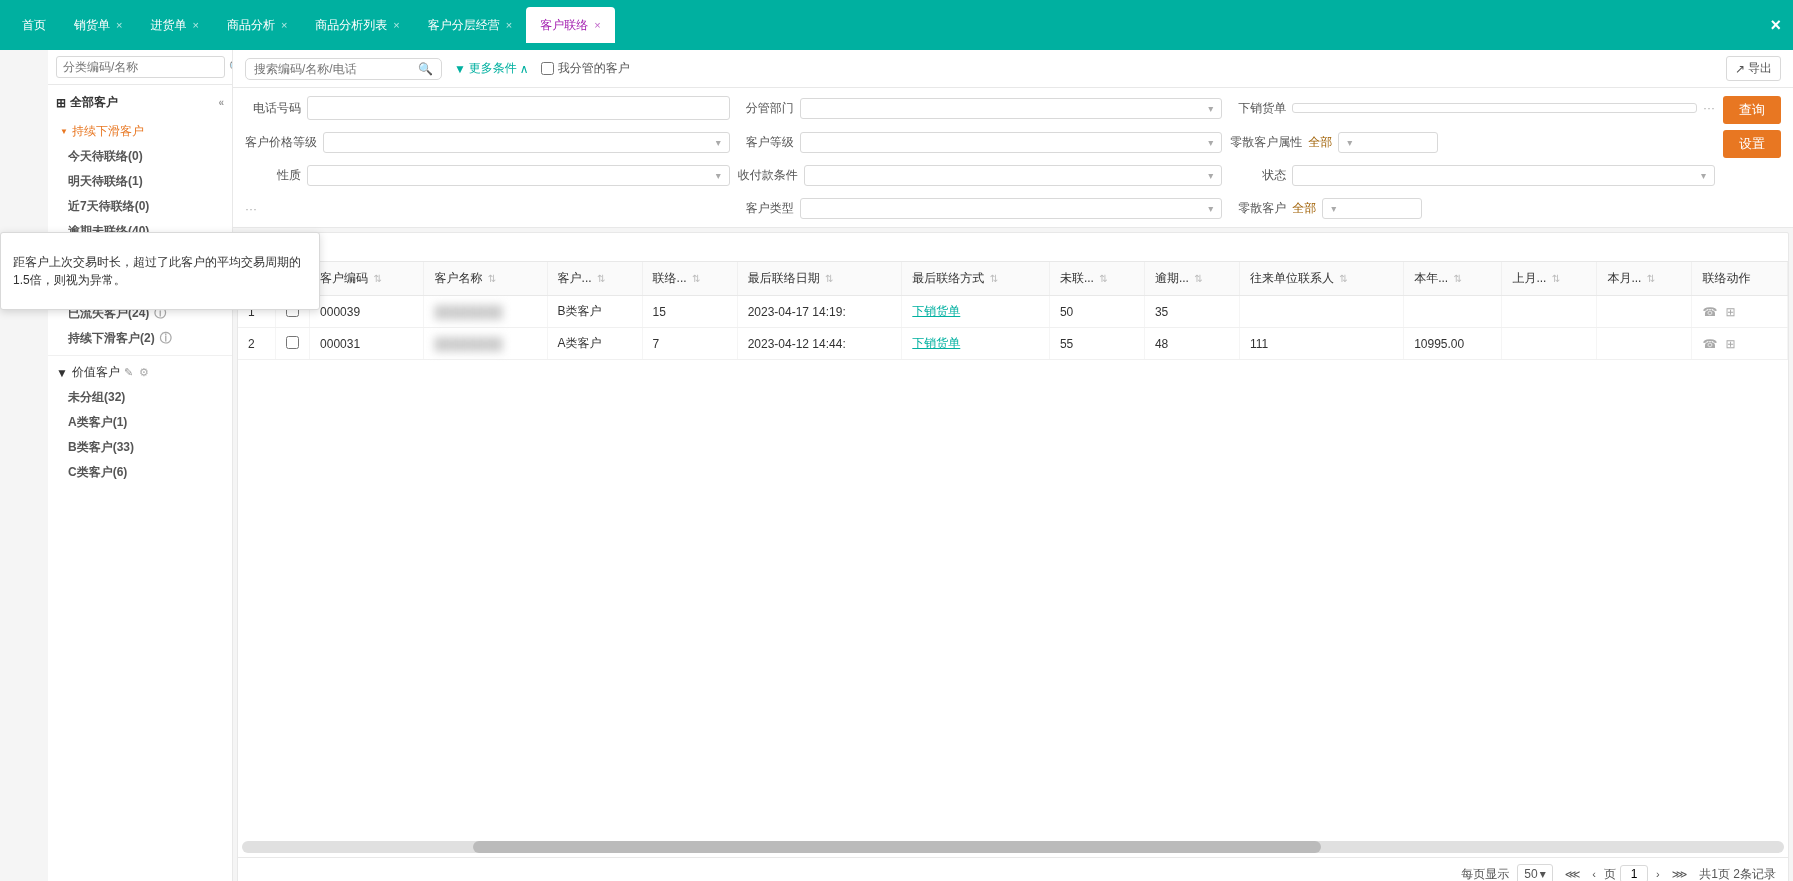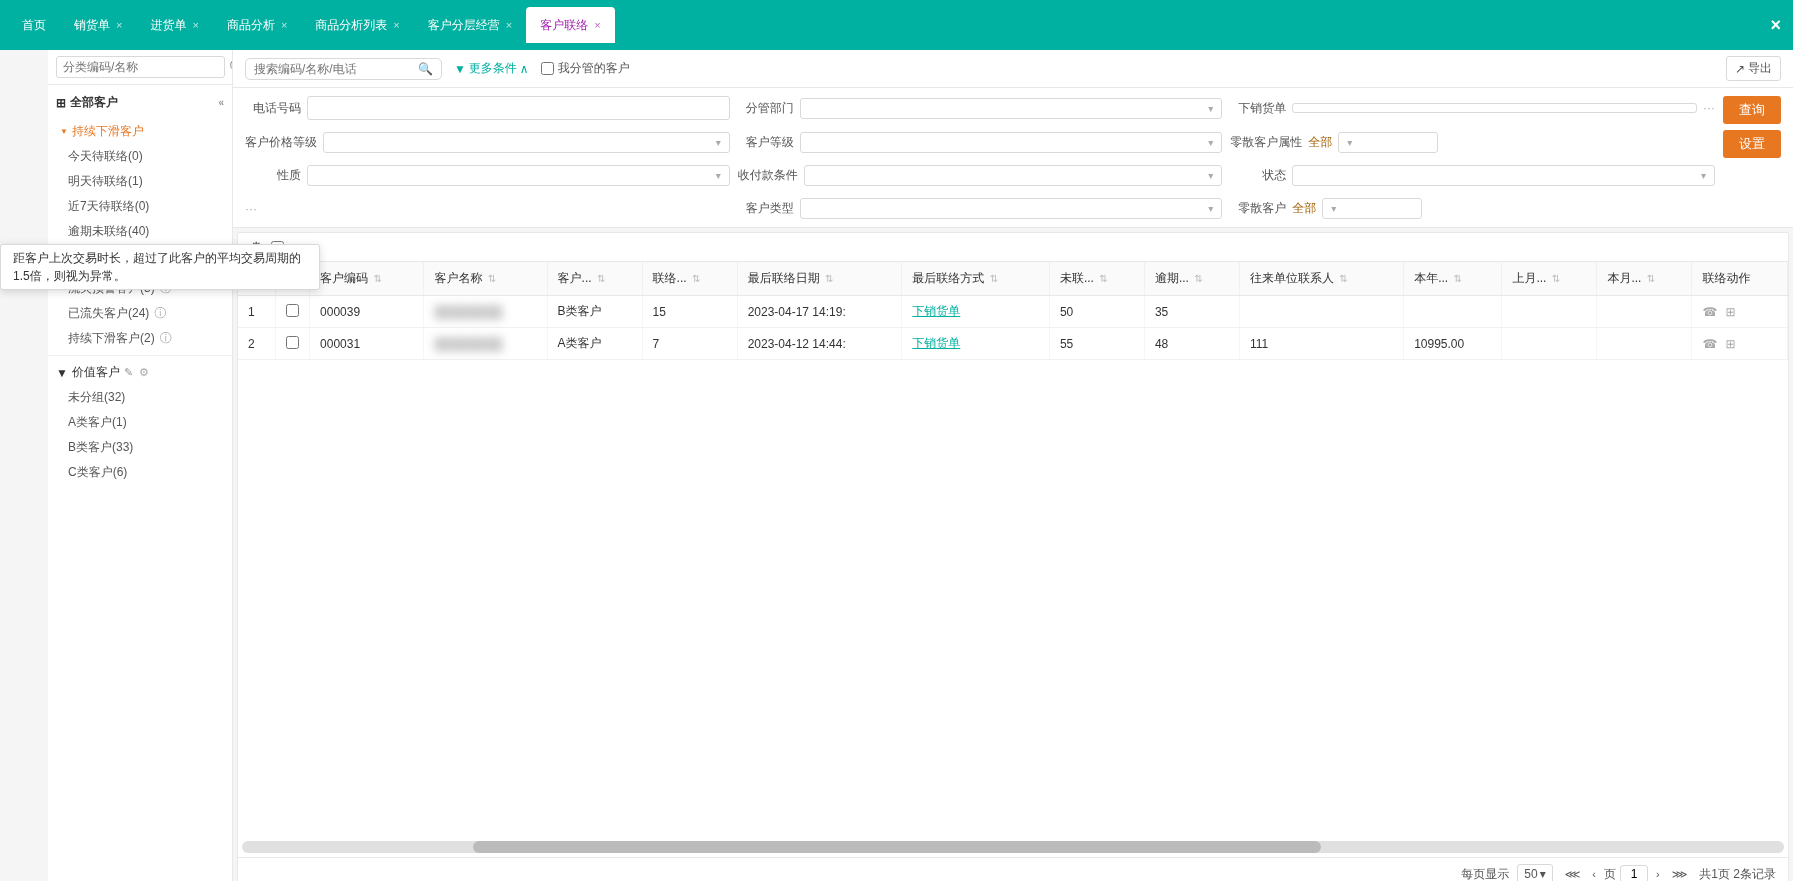--- a/index.html
+++ b/index.html
@@ -45,35 +45,35 @@
     }
     .tree-header-left { display: flex; align-items: center; gap: 4px; }
     .tree-collapse { color: #999; font-size: 10px; cursor: pointer; }
     .tree-group { padding: 3px 0; }
     .tree-group-label {
       display: flex; align-items: center; gap: 4px; padding: 4px 12px;
       color: #e87722; font-weight: 500; cursor: pointer;
     }
     .tree-group-label .triangle { font-size: 8px; }
     .tree-item {
-      padding: 4px 20px; color: #555; cursor: pointer; display: flex; align-items: center; gap: 2px;
+      padding: 4px 20px; color: #555; cursor: pointer; display: flex; align-items: center; gap: 2px; font-weight: bold;
     }
     .tree-item.active { background: #e87722; color: white; border-radius: 2px; }
     .tree-section { border-top: 1px solid #f0f0f0; margin-top: 4px; padding-top: 4px; }
     .tree-section-header {
       display: flex; align-items: center; padding: 4px 8px; color: #333;
       font-weight: 500; cursor: pointer; gap: 4px;
     }
     .tree-section-header .edit-icon { color: #999; font-size: 11px; cursor: pointer; }
 
     
     .tooltip-box {
-      position: absolute; left: 0; top: 244px; z-index: 100;
+      position: absolute; left: 0; top: 232px; z-index: 100;
       background: white; border: 1px solid #d9d9d9; border-radius: 3px;
-      padding: 4px 12px; max-width: 320px; color: #333; line-height: 1.5;
+      padding: 20px 12px; max-width: 320px; color: #333; line-height: 1.5;
       box-shadow: 0 2px 8px rgba(0,0,0,0.15);
     }
 
     
     .content-area {
       flex: 1; display: flex; flex-direction: column; overflow: hidden;
       background: #f5f5f5;
     }
 
     

